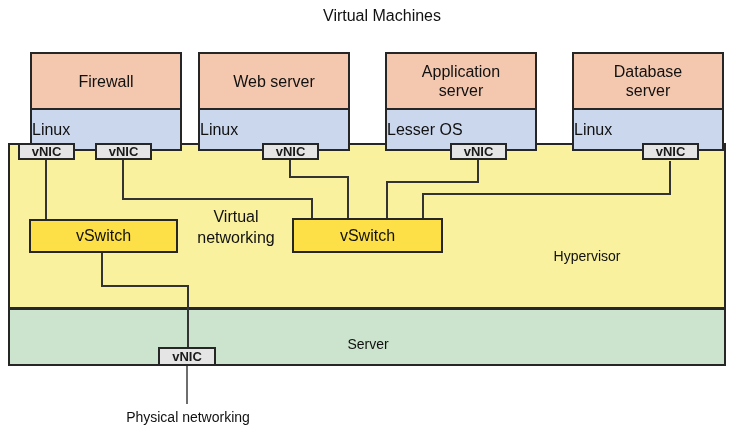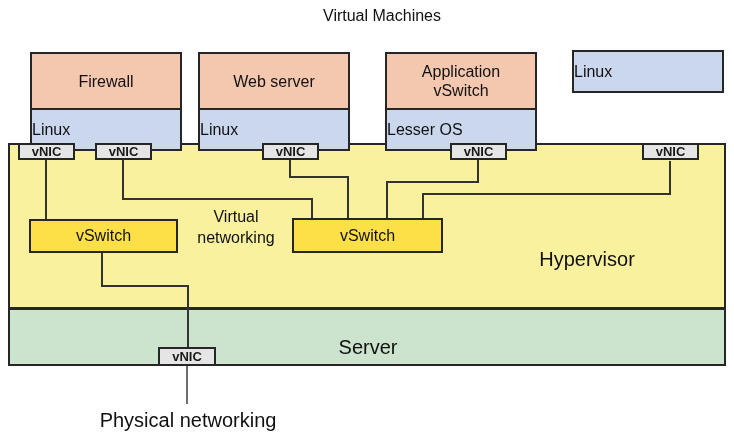--- a/index.html
+++ b/index.html
@@ -56,21 +56,21 @@
     background:#fde047;border:2px solid #262626;
     display:flex;align-items:center;justify-content:center;
     font-size:16px;z-index:4;
   }
   #vswitch-1{left:29px;top:219px;width:149px;height:34px;}
   #vswitch-2{left:292px;top:218px;width:151px;height:35px;}
   
   .seg{background:#333333;z-index:3;}
   .seg-gray{background:#6E6E6E;z-index:3;}
   
-  .zone-label{font-size:20px;white-space:nowrap;}
+  .zone-label{font-size:14px;white-space:nowrap;}
   .virtual-networking-label{
     left:236px;top:206px;transform:translateX(-50%);
     width:120px;text-align:center;font-size:16px;line-height:21px;
     white-space:normal;z-index:4;
   }
   .hypervisor-label{left:587px;top:248px;transform:translateX(-50%);z-index:4;}
   .server-label{left:368px;top:336px;transform:translateX(-50%);z-index:4;}
   .physical-networking-label{left:188px;top:409px;transform:translateX(-50%);}
 </style>
 </head>
@@ -95,27 +95,30 @@
   <div class="abs vm-stack" id="vm-web">
     <div class="vm-app">
         <span class="vm-name">Web server</span>
       </div>
     <div class="vm-os">
         <span>Linux</span>
       </div>
   </div>
   <div class="abs vm-stack" id="vm-app">
     <div class="vm-app">
-        <span class="vm-name">Application vSwitch</span>
+        <span class="vm-name">Application server</span>
       </div>
     <div class="vm-os">
         <span>Lesser OS</span>
       </div>
   </div>
   <div class="abs vm-stack" id="vm-db">
+    <div class="vm-app">
+        <span class="vm-name">Database server</span>
+      </div>
     <div class="vm-os">
         <span>Linux</span>
       </div>
   </div>
 
   <div class="abs vnic" style="left:18px;">vNIC</div>
   <div class="abs vnic" style="left:95px;">vNIC</div>
   <div class="abs vnic" style="left:262px;">vNIC</div>
   <div class="abs vnic" style="left:450px;">vNIC</div>
   <div class="abs vnic" style="left:642px;">vNIC</div>

